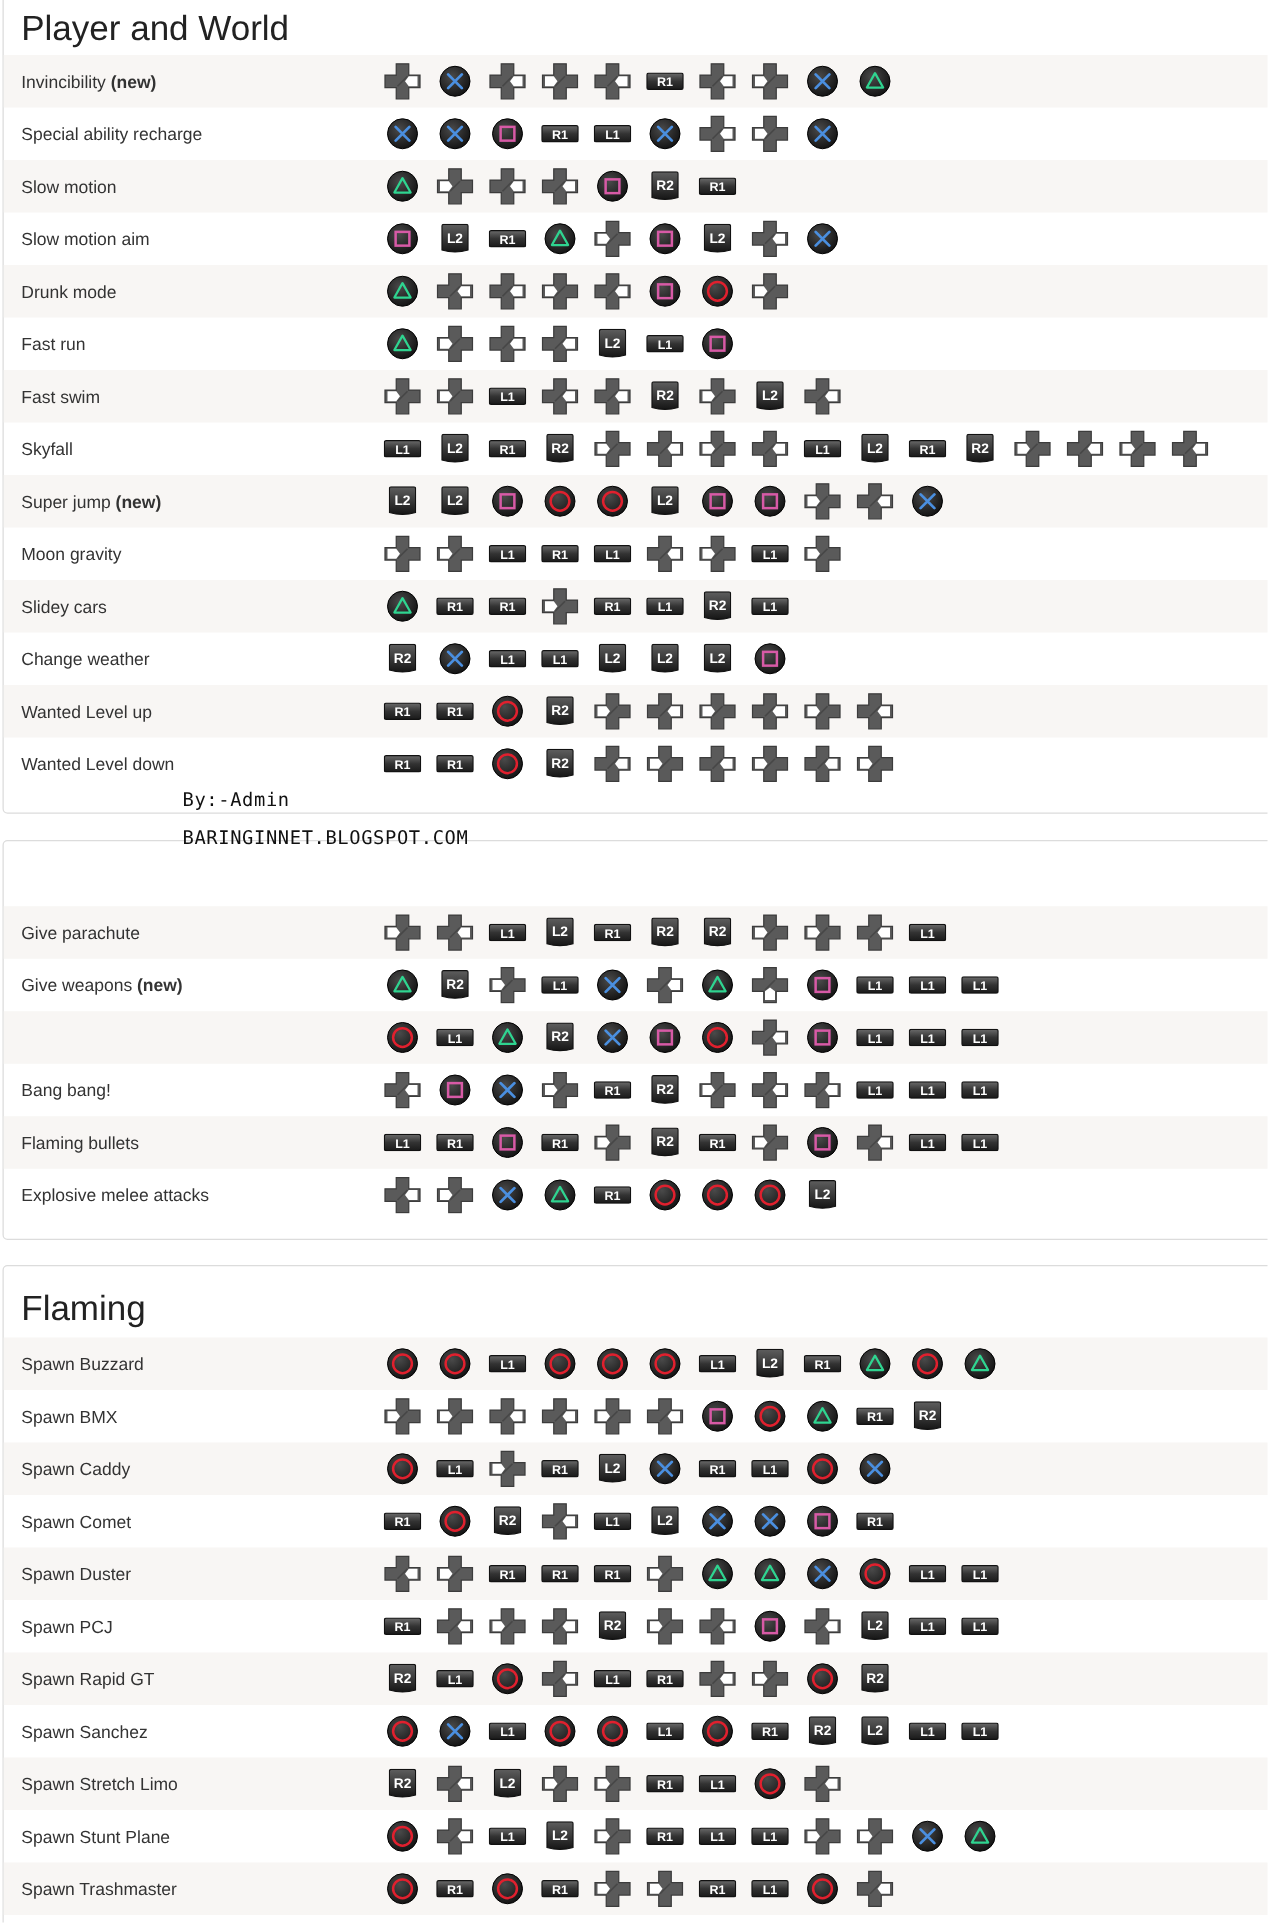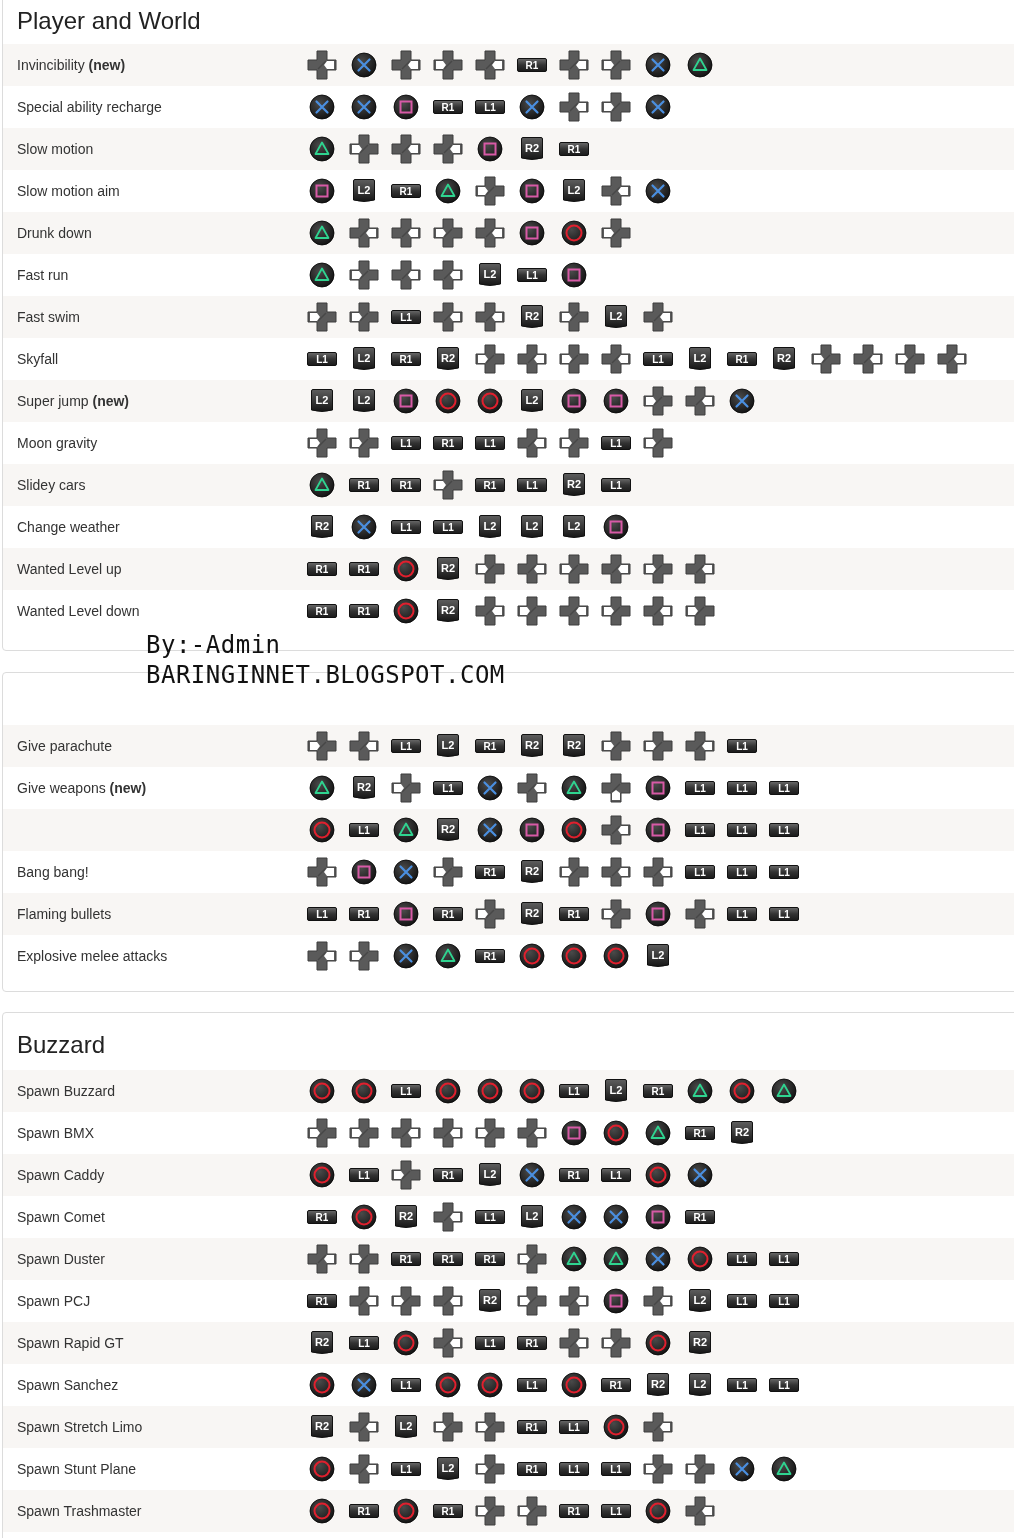--- a/index.html
+++ b/index.html
@@ -1,29 +1,29 @@
 <!DOCTYPE html>
 <html><head>
 <meta charset="utf-8">
 <style>
   html, body { margin:0; padding:0; background:#ffffff; }
   body { width:1014px; height:1538px; position:relative; overflow:hidden;
          font-family:"Liberation Sans", sans-serif; color:#333; }
   .card { position:absolute; left:2px; width:1030px; border:1px solid #dcdcdc;
           border-radius:4px; background:#fff; box-sizing:border-box; }
-  .card-title { font-size:24px; font-weight:normal; color:#222; margin:0;
+  .card-title { font-size:28px; font-weight:normal; color:#222; margin:0;
                 padding-left:14px; position:absolute; }
   .row { position:absolute; left:0; right:0; height:42px; }
   .row.alt { background:#f8f6f4; }
   .row .label { position:absolute; left:14px; top:0; line-height:42px; font-size:14px; color:#333; }
   .row .label b { font-weight:bold; }
   .row .seq { position:absolute; left:298px; top:0; height:42px; display:flex; align-items:flex-end; }
   .btn { width:42px; height:42px; display:flex; align-items:center; justify-content:center; flex:0 0 42px; }
   .btn svg { display:block; }
-  .watermark { position:absolute; font-family:"DejaVu Sans Mono", monospace; font-size:24px; color:#111;
+  .watermark { position:absolute; font-family:"DejaVu Sans Mono", monospace; font-size:15px; color:#111;
                letter-spacing:0.5px; }
 </style>
 </head>
 <body>
 
 <div id="root">
     <div class="card" style="top: -6px; height: 657px;">
       <h2 class="card-title" style="top: 12px;">Player and World</h2>
       <div class="row alt" style="top: 49px;">
         <div class="label"><span>Invincibility</span> <b>(new)</b></div>
@@ -399,21 +399,21 @@
                   <stop offset="1" stop-color="#111"></stop>
                 </radialGradient>
               </defs>
               <circle cx="13" cy="13" r="12" fill="url(#g)" stroke="#000" stroke-width="0.8"></circle>
               <path d="M7.5 7.5 L18.5 18.5 M18.5 7.5 L7.5 18.5" stroke="#4a8fe0" stroke-width="2.2" stroke-linecap="round"></path>
             </svg>
           </span>
         </div>
       </div>
       <div class="row alt" style="top: 217px;">
-        <div class="label"><span>Drunk down</span></div>
+        <div class="label"><span>Drunk mode</span></div>
         <div class="seq">
           <span class="btn">
             <svg width="26" height="26" viewBox="0 0 26 26">
               <defs>
                 <radialGradient id="g" cx="40%" cy="35%" r="70%">
                   <stop offset="0" stop-color="#4a4a4a"></stop>
                   <stop offset="1" stop-color="#111"></stop>
                 </radialGradient>
               </defs>
               <circle cx="13" cy="13" r="12" fill="url(#g)" stroke="#000" stroke-width="0.8"></circle>
@@ -2187,21 +2187,21 @@
                 </linearGradient>
               </defs>
               <path d="M2 0.5 H20 Q21.5 0.5 21.5 2 V21 Q11 24 0.5 21 V2 Q0.5 0.5 2 0.5 Z" fill="url(#s2)" stroke="#111"></path>
               <text x="11" y="15" text-anchor="middle" font-family="Liberation Sans, sans-serif" font-size="11" font-weight="bold" fill="#fff">L2</text>
             </svg>
           </span>
         </div>
       </div>
     </div>
     <div class="card" style="top: 1012px; height: 540px;">
-      <h2 class="card-title" style="top: 18px;">Buzzard</h2>
+      <h2 class="card-title" style="top: 18px;">Flaming</h2>
       <div class="row alt" style="top: 57px;">
         <div class="label"><span>Spawn Buzzard</span></div>
         <div class="seq">
           <span class="btn">
             <svg width="26" height="26" viewBox="0 0 26 26">
               <defs>
                 <radialGradient id="g" cx="40%" cy="35%" r="70%">
                   <stop offset="0" stop-color="#4a4a4a"></stop>
                   <stop offset="1" stop-color="#111"></stop>
                 </radialGradient>

